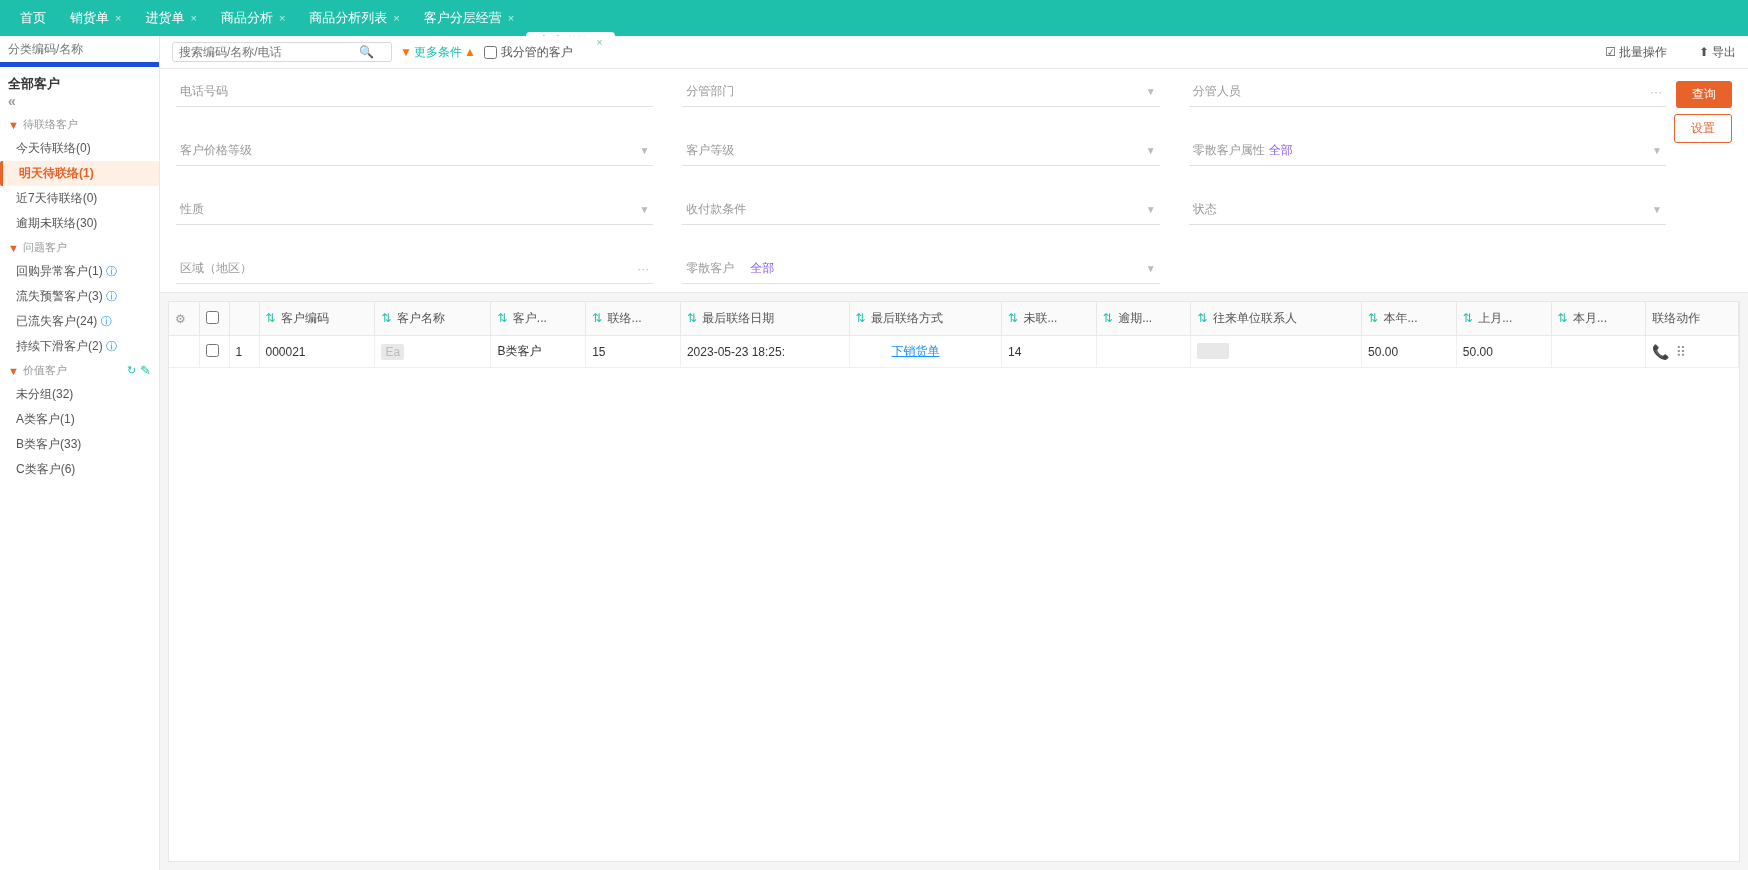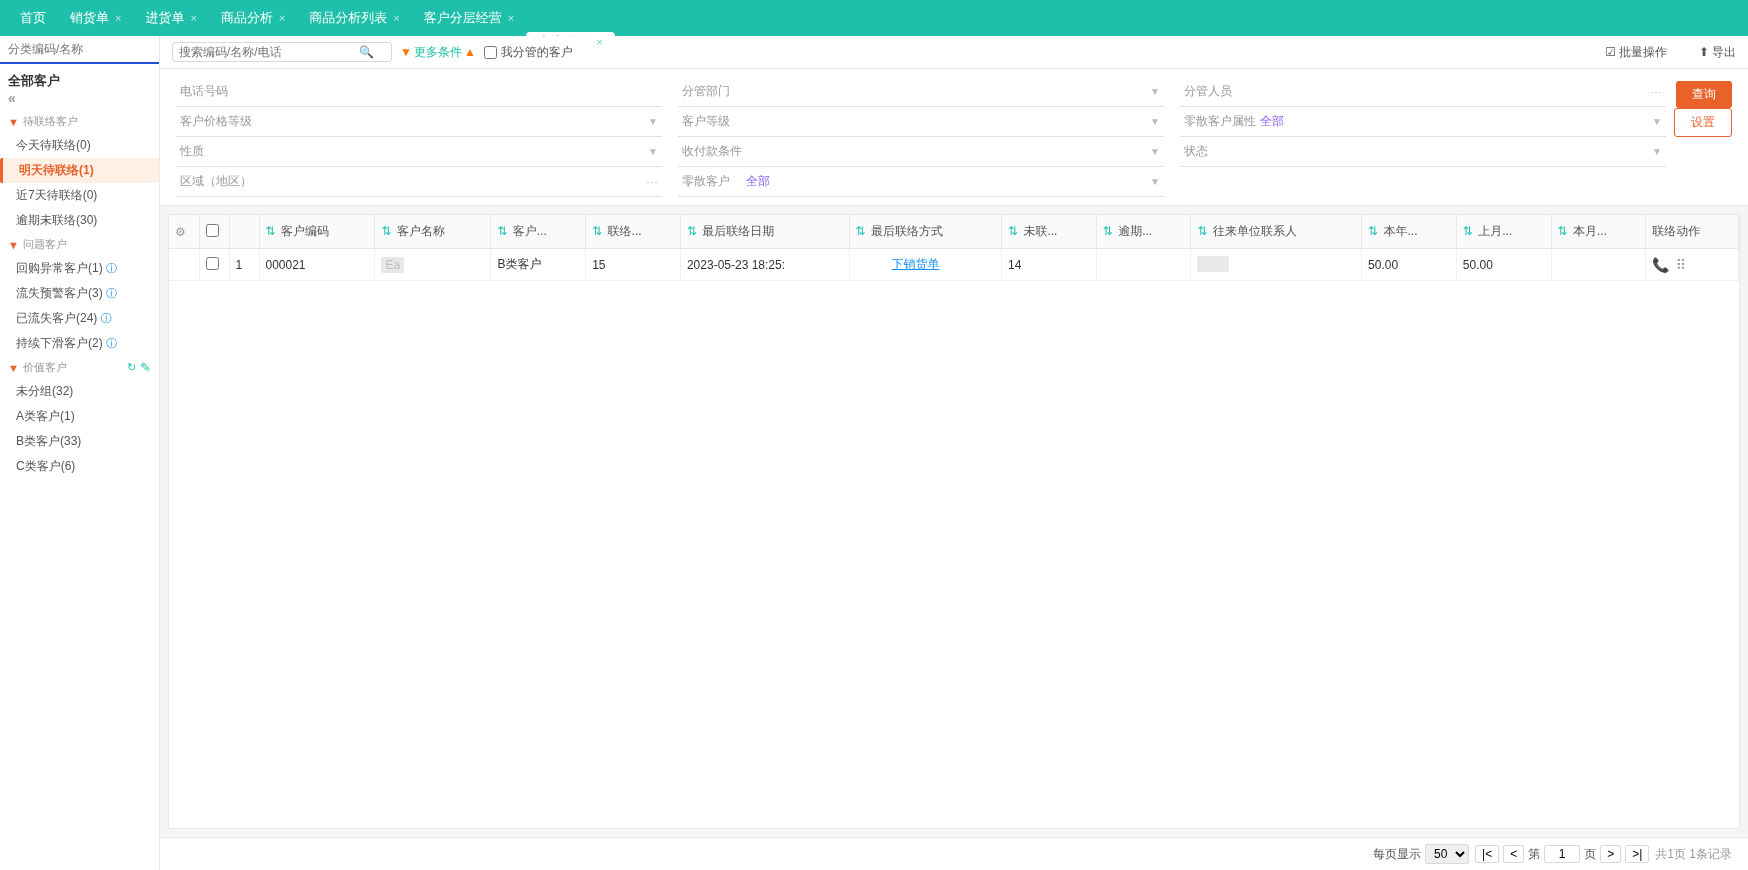--- a/index.html
+++ b/index.html
@@ -37,21 +37,21 @@
       width: 160px;
       background: #fff;
       border-right: 1px solid #e8e8e8;
       overflow-y: auto;
       flex-shrink: 0;
     }
     .sidebar-search {
       display: flex;
       align-items: center;
       padding: 6px 8px;
-      border-bottom: 2px solid #1d4ed8;
+      border-bottom: 5px solid #1d4ed8;
     }
     .sidebar-search input {
       border: none;
       outline: none;
       font-size: 12px;
       color: #999;
       flex: 1;
       background: transparent;
     }
     .sidebar-section-header {
@@ -246,30 +246,32 @@
       font-size: 12px;
       padding: 1px 4px;
     }
     .total-info { color: #999; font-size: 12px; }
 
     .checkbox { width: 13px; height: 13px; cursor: pointer; }
     .filter-action-col {
       flex-shrink: 0;
       display: flex;
       flex-direction: column;
+      gap: 6px;
       align-items: flex-end;
       padding-top: 4px;
     }
 
     .filter-grid {
       flex: 1;
       display: grid;
       grid-template-columns: 1fr 1fr 1fr;
       column-gap: 16px;
       row-gap: 0;
+      gap: 29px;
     }
     .filter-cell {
       display: flex;
       align-items: center;
       border-bottom: 1px solid #e0e0e0;
       padding: 6px 4px;
       position: relative;
     }
     .filter-cell label {
       color: #999;
@@ -561,33 +563,15 @@
               <div class="col-action">
                 <span class="action-icon">📞</span>
                 <span class="action-icon">⠿</span>
               </div>
             </td>
           </tr>
         </tbody>
       </table>
     </div>
 
-    <div class="pagination">
-      <div class="page-size-select">
-        <span>每页显示</span>
-        <select>
-          <option>50</option>
-        </select>
-      </div>
-      <div class="page-controls">
-        <button class="page-btn">|&lt;</button>
-        <button class="page-btn">&lt;</button>
-        <span>第</span>
-        <input class="page-num-input" type="text" value="1" style="">
-        <span>页</span>
-        <button class="page-btn">&gt;</button>
-        <button class="page-btn">&gt;|</button>
-      </div>
-      <span class="total-info">共1页 1条记录</span>
-    </div>
 
   </div>
 </div>
 
 </body></html>

